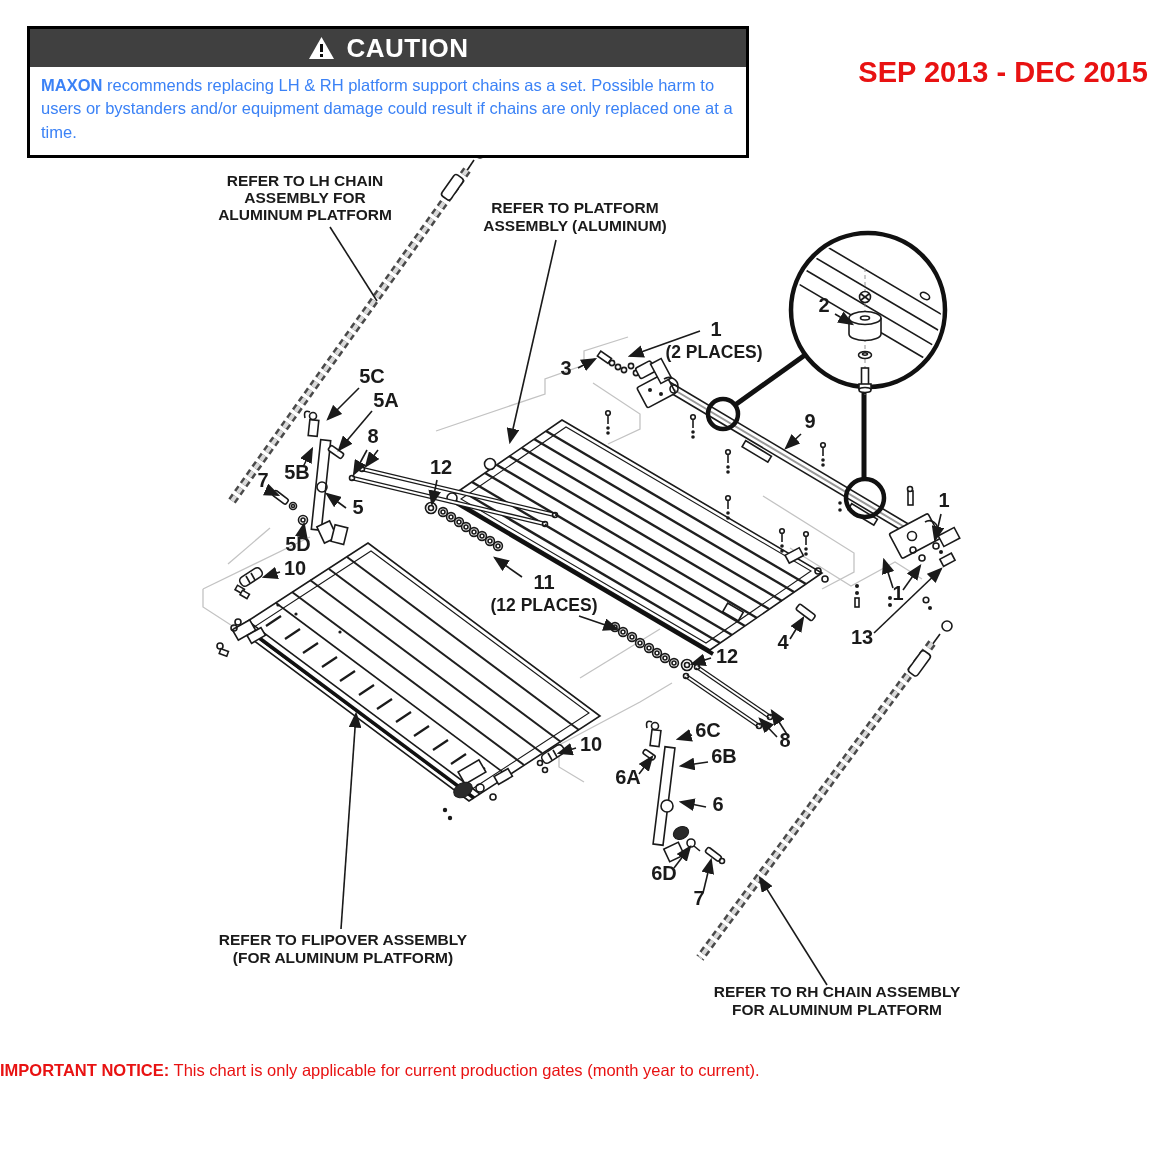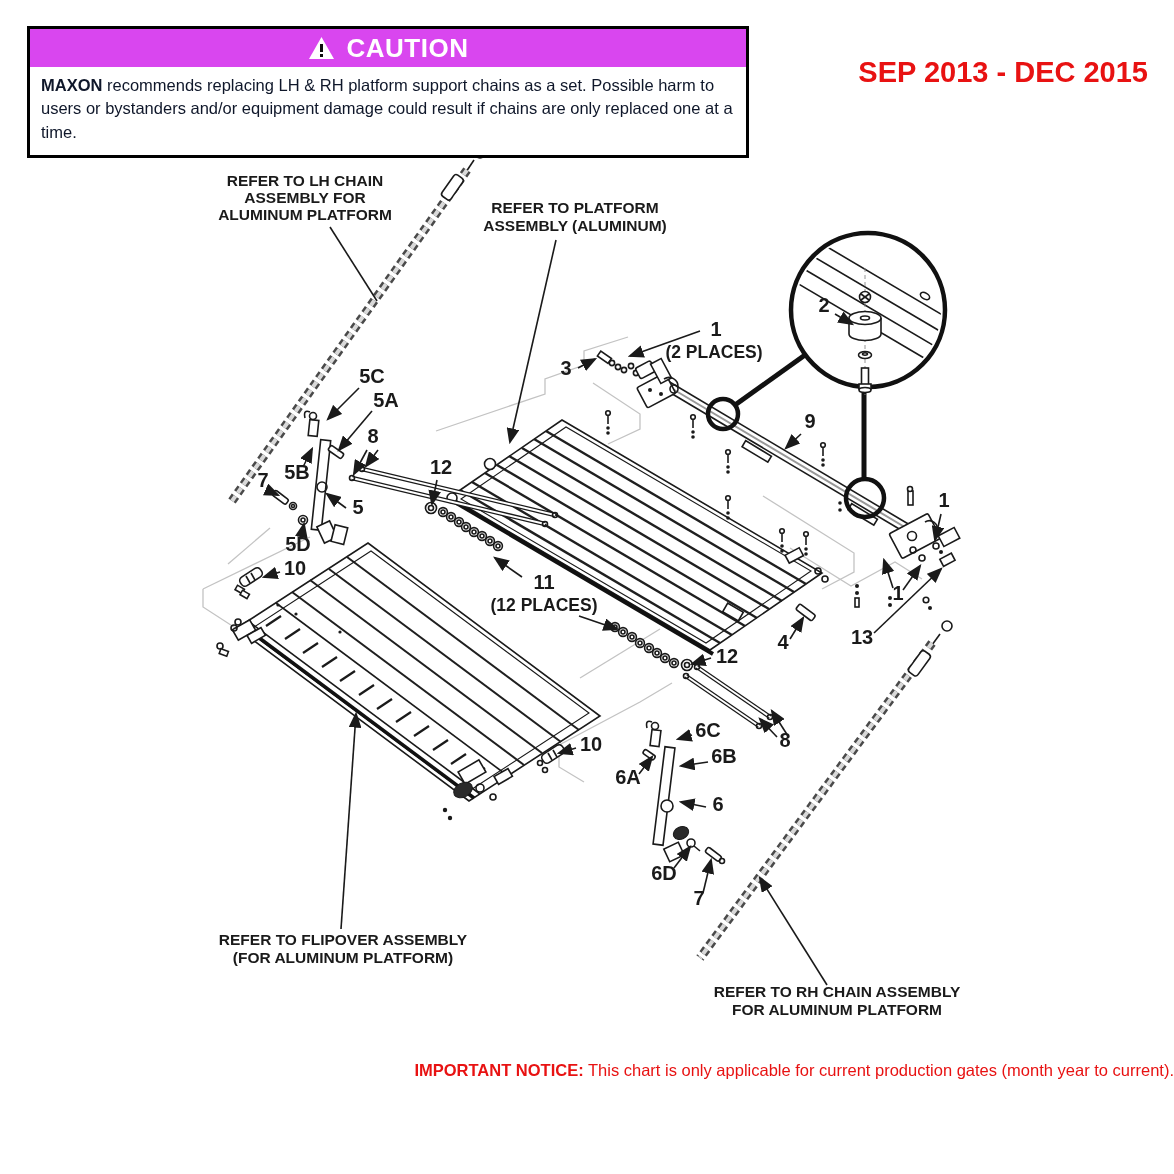--- a/index.html
+++ b/index.html
@@ -1,29 +1,29 @@
 <!DOCTYPE html>
 <html><head>
 <meta charset="utf-8">
 <style>
   html,body{margin:0;padding:0;background:#fff;}
   body{width:1174px;height:1174px;position:relative;font-family:"Liberation Sans",sans-serif;overflow:hidden;}
 
   
   .caution{position:absolute;left:27px;top:26px;width:722px;border:3px solid #000;background:#fff;box-sizing:border-box;}
-  .caution-header{background:#d946ef;height:38px;display:flex;align-items:center;justify-content:center;gap:12px;}
+  .caution-header{background:#404040;height:38px;display:flex;align-items:center;justify-content:center;gap:12px;}
   .caution-title{color:#fff;font-weight:bold;font-size:26px;letter-spacing:.5px;}
-  .caution-body{padding:7px 11px 11px;font-size:16.5px;line-height:1.42;color:#0f172a;}
+  .caution-body{padding:7px 11px 11px;font-size:16.5px;line-height:1.42;color:#3b82f6;}
   .caution-body b{font-weight:bold;}
 
   
   .daterange{position:absolute;right:26px;top:22px;font-size:29px;font-weight:bold;color:#e81212;margin-top:34px;}
 
   
-  .notice{position:absolute;left:0;right:0;top:1058px;text-align:right;color:#e81212;font-size:16.5px;line-height:24px;}
+  .notice{position:absolute;left:0;right:0;top:1058px;text-align:left;color:#e81212;font-size:16.5px;line-height:24px;}
   .notice b{font-weight:bold;}
 
   
   svg.diagram{position:absolute;left:0;top:0;}
   .s{stroke:#1a1a1a;stroke-width:1.6;fill:none;}
   .sf{stroke:#1a1a1a;stroke-width:1.6;fill:#fff;}
   .thin{stroke:#1a1a1a;stroke-width:1.1;fill:none;}
   .slat{stroke:#1f1f1f;stroke-width:2.4;}
   .slat2{stroke:#1f1f1f;stroke-width:2;}
   .band{stroke:#111;stroke-width:4;}

